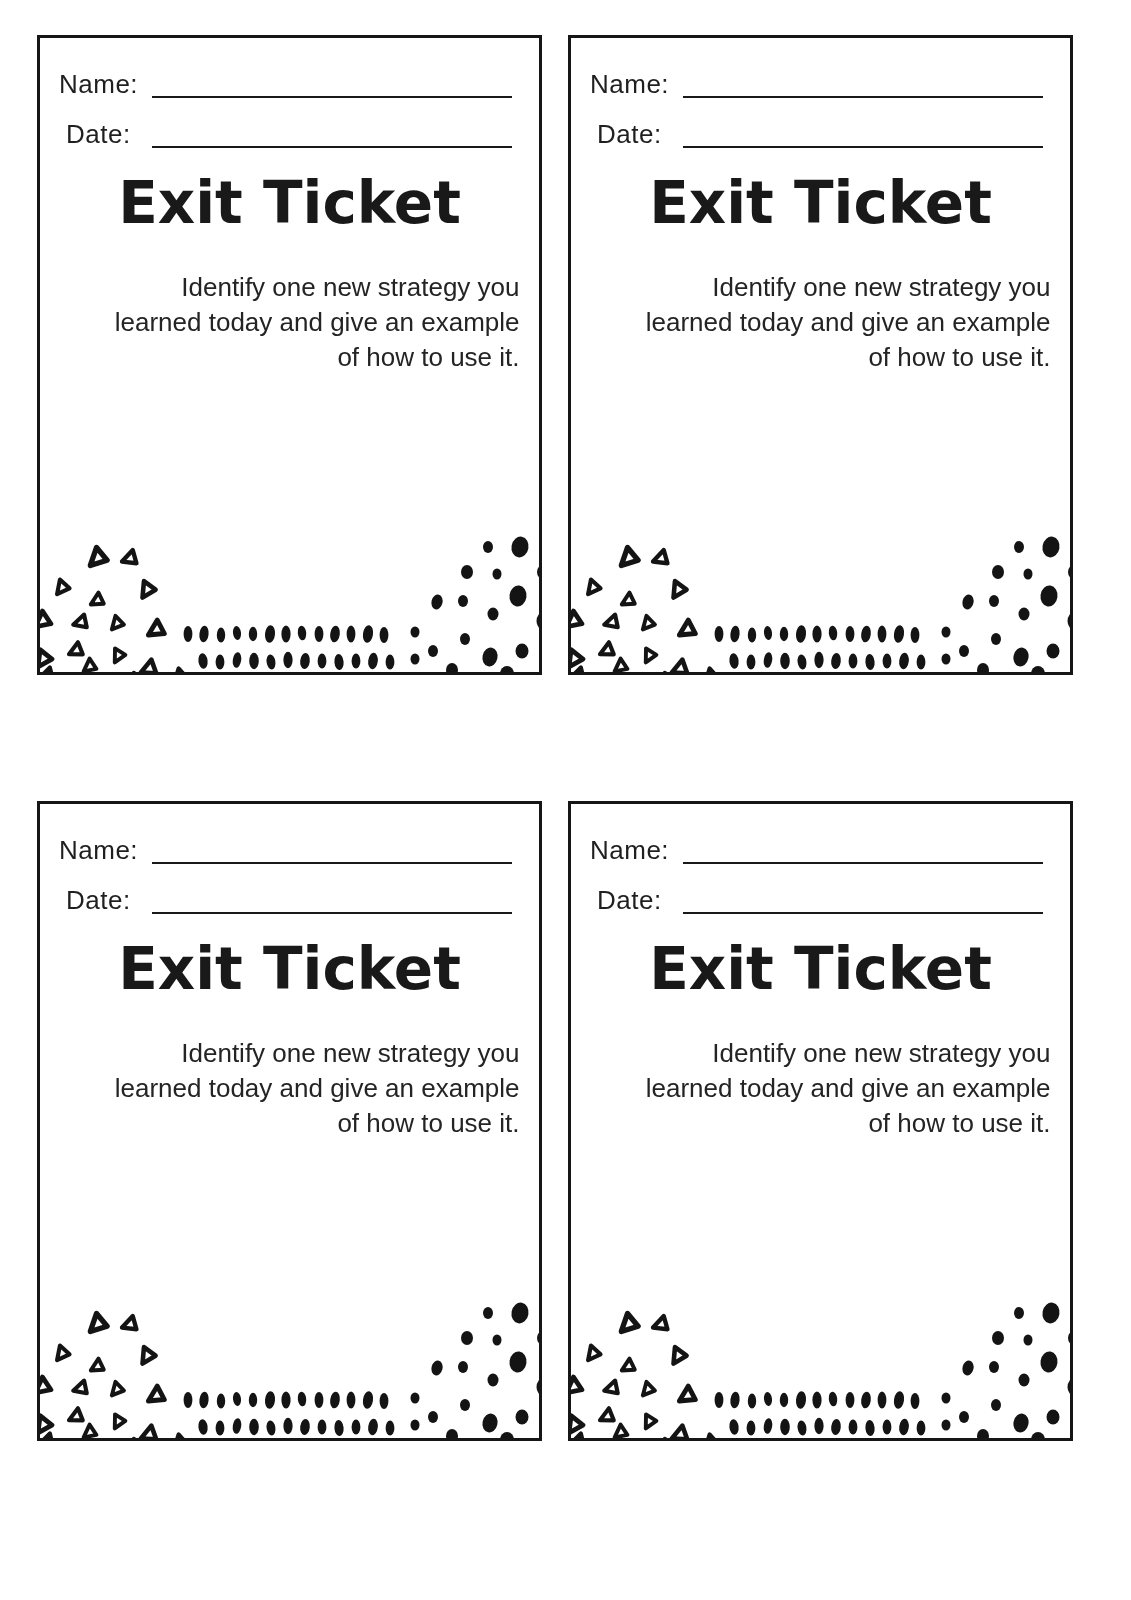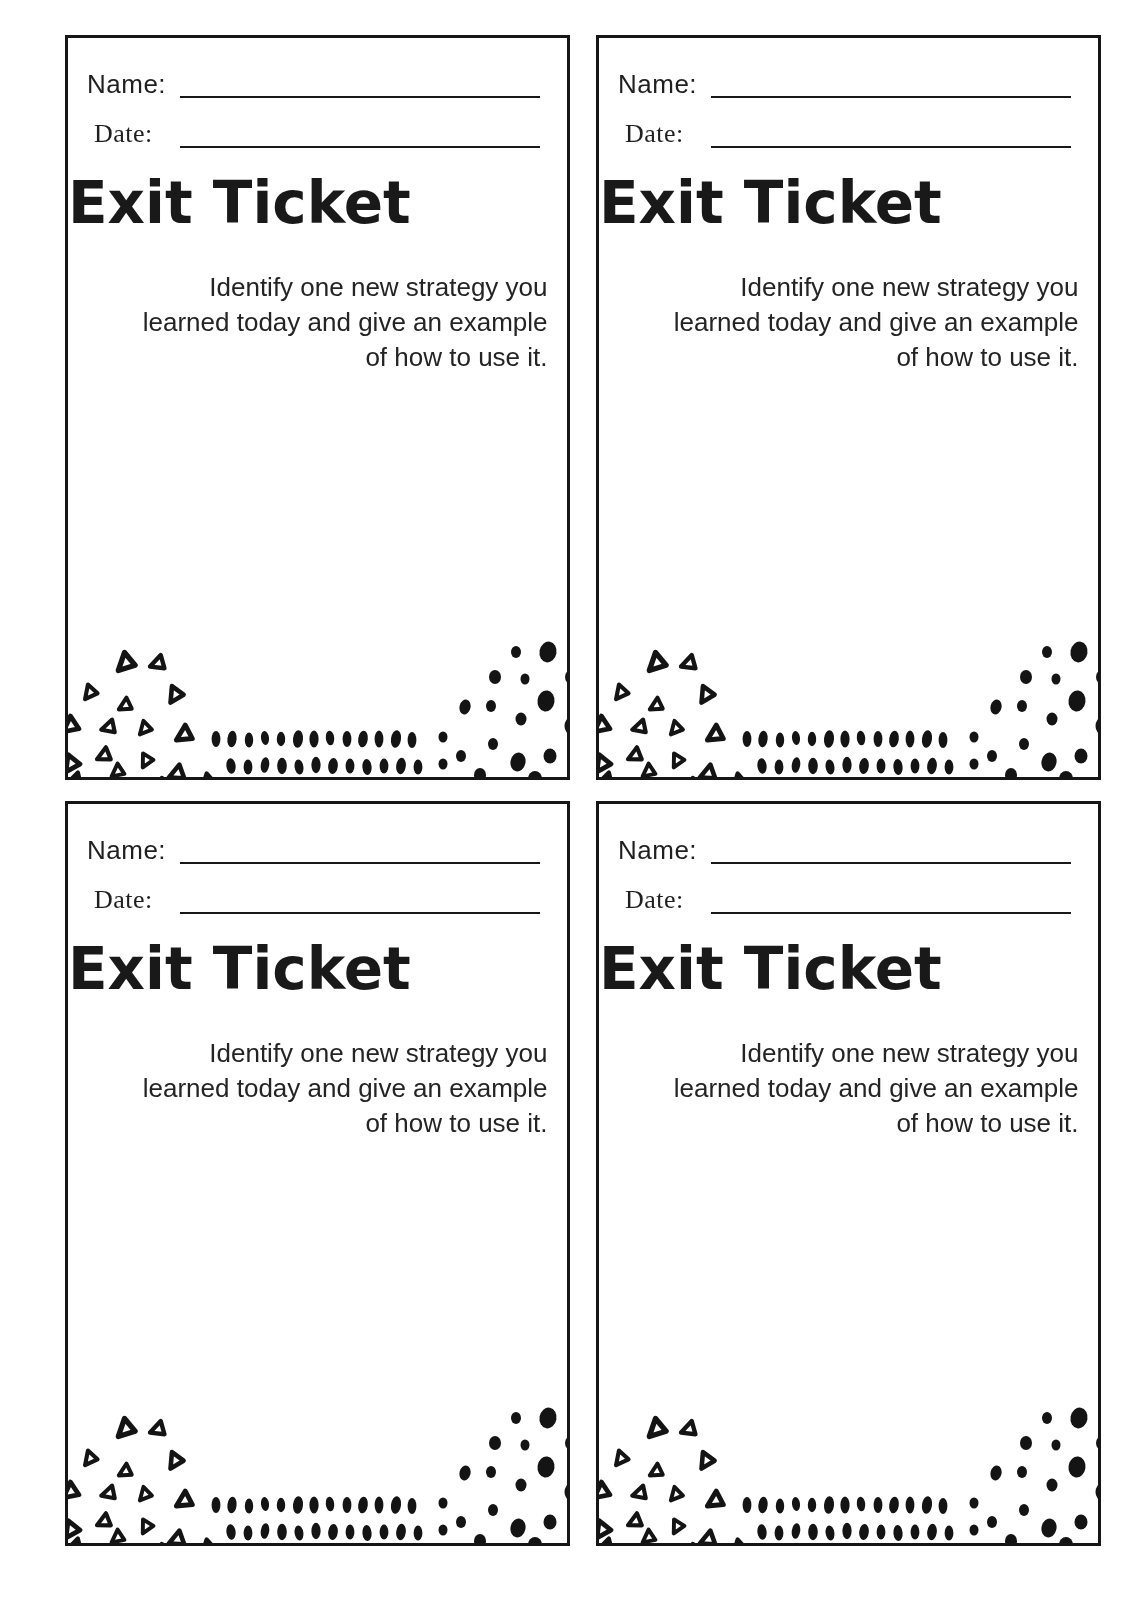--- a/index.html
+++ b/index.html
@@ -19,49 +19,48 @@
   }
   .grid{
     display:grid;
     grid-template-columns:505px 505px;
     grid-template-rows:745px 745px;
     column-gap:26px;
     row-gap:21px;
   }
   .ticket{
     position:relative;
-    width:505px;height:745px;
+    width:505px;height:640px;
     border:3px solid #161616;
     background:var(--paper);
     overflow:hidden;
-    margin-left:28px;
   }
   .fields{padding-top:30px;}
   .row{
     position:relative;
     height:32px;
     margin:0 27px 0 19px;
   }
-  .row + .row{margin-top:18px;font-family:Liberation Serif, serif;}
+  .row + .row{margin-top:18px;}
   .row .label{
     display:inline-block;
     font-size:26px;
     line-height:32px;
     letter-spacing:.5px;
     color:#1f1f1f;
   }
   .row.date .label{padding-left:7px;}
   .row .line{
     position:absolute;
     left:93px;right:0;bottom:2px;
     border-bottom:2.5px solid #191919;
   }
   .title{
     margin-top:22px;
-    text-align:left;
+    text-align:center;
     font-family:"DejaVu Sans", sans-serif;
     font-weight:bold;
     font-size:58px;
     line-height:62px;
     letter-spacing:0px;
     color:#191919;
   }
   .prompt{
     margin:36px auto 0;
     width:460px;

